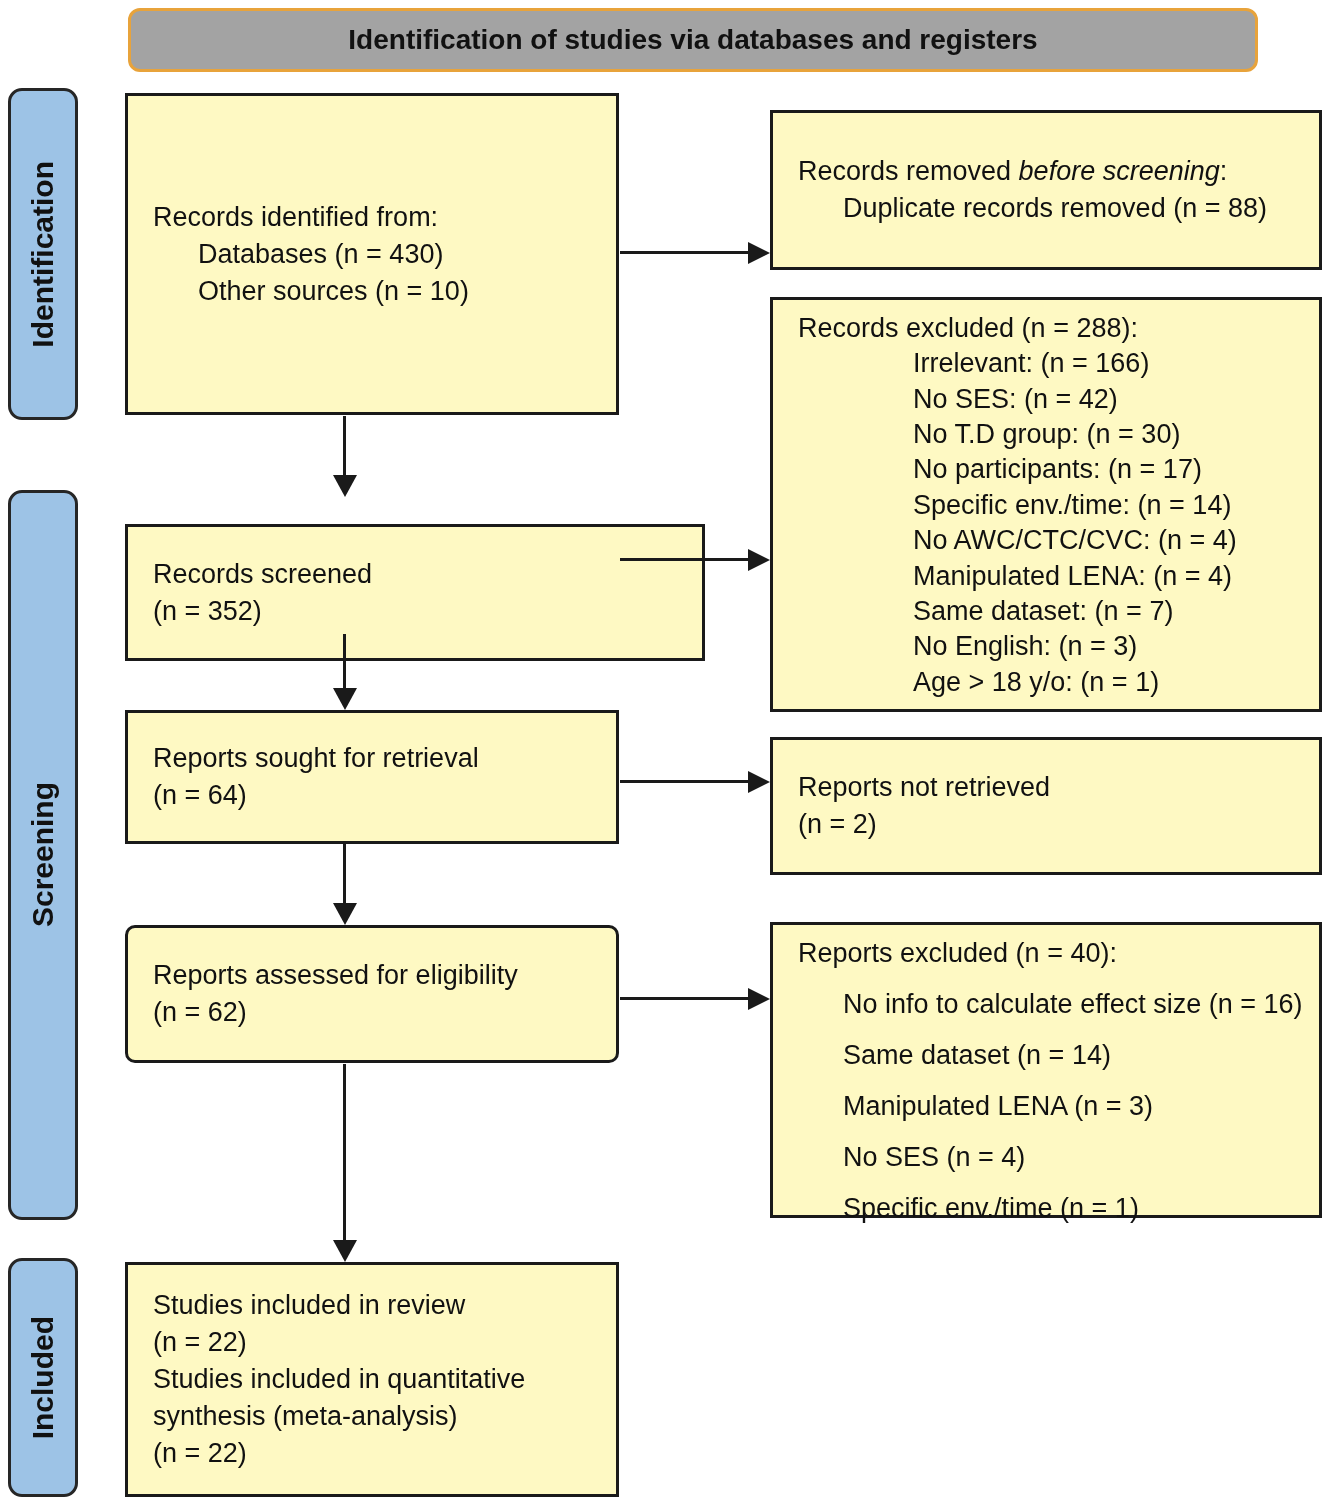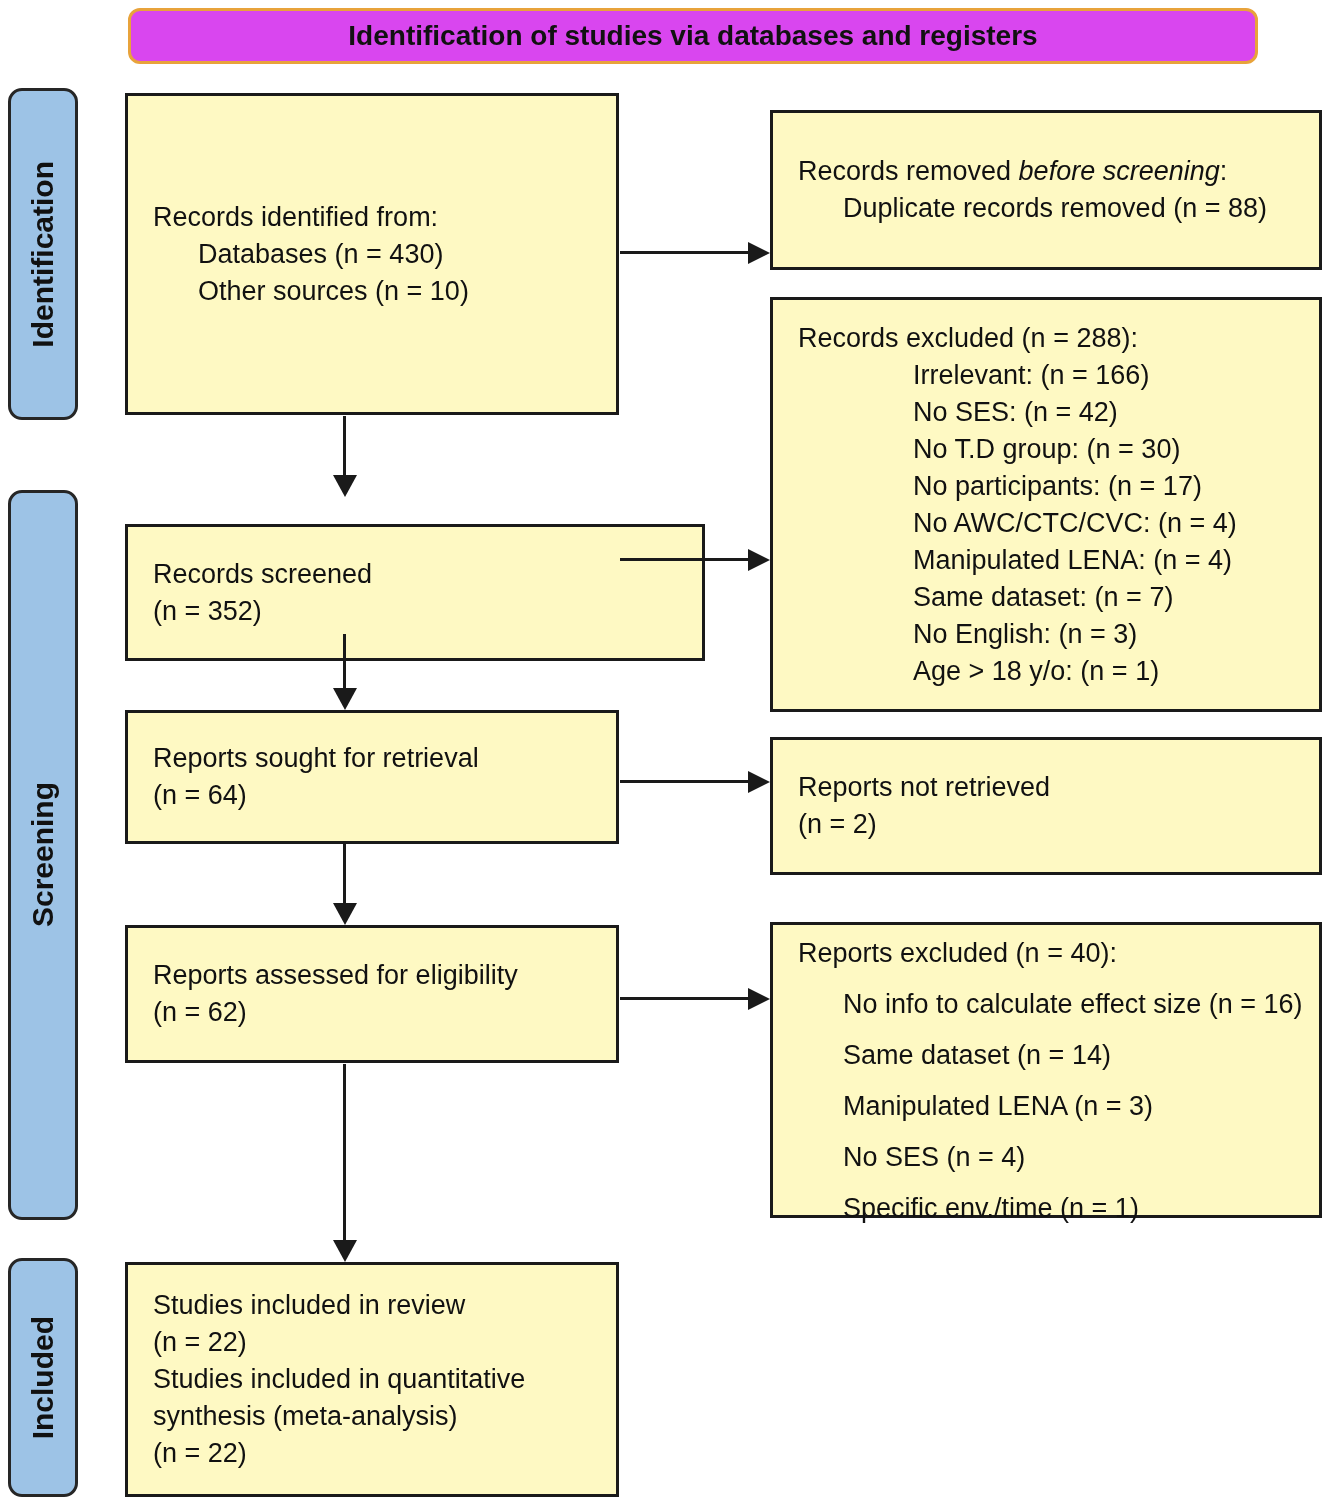--- a/index.html
+++ b/index.html
@@ -10,22 +10,22 @@
     background: #ffffff;
     font-family: "Liberation Sans", "DejaVu Sans", sans-serif;
     color: #111111;
     overflow: hidden;
   }
 
   
   .banner {
     position: absolute;
     left: 128px; top: 8px;
-    width: 1130px; height: 56px;
-    background: #d946ef;
+    width: 1130px; height: 64px;
+    background: #a3a3a3;
     border: 3px solid #E8A33B;
     border-radius: 12px;
     box-sizing: border-box;
     display: flex; align-items: center; justify-content: center;
     font-weight: bold;
     font-size: 28px;
   }
 
   
   .stage {
@@ -61,21 +61,21 @@
     justify-content: center;
     padding: 10px 15px 10px 25px;
   }
   .box .tline { min-height: 0; }
   .ind-45  { margin-left: 45px; }
   .ind-115 { margin-left: 115px; }
 
   #box-identified        { left: 125px; top: 93px;   width: 494px; height: 322px; }
   #box-screened          { left: 125px; top: 524px;  width: 580px; height: 137px; }
   #box-sought            { left: 125px; top: 710px;  width: 494px; height: 134px; }
-  #box-assessed          { left: 125px; top: 925px;  width: 494px; height: 138px; }
+  #box-assessed          { left: 125px; top: 925px;  width: 494px; height: 138px; border-radius: 10px; }
   #box-included          { left: 125px; top: 1262px; width: 494px; height: 235px; }
   #box-removed           { left: 770px; top: 110px;  width: 552px; height: 160px; }
   #box-excluded-records  { left: 770px; top: 297px;  width: 552px; height: 415px; }
   #box-not-retrieved     { left: 770px; top: 737px;  width: 552px; height: 138px; }
   #box-excluded-reports  { left: 770px; top: 922px;  width: 552px; height: 296px; gap: 36px; }
 
   
   .arrow-h { position: absolute; left: 620px; width: 150px; height: 22px; }
   .arrow-h .shaft { position: absolute; left: 0; top: 9px; height: 3px; width: 132px; background: #1A1A1A; }
   .arrow-h .head  { position: absolute; right: 0; top: 0; width: 0; height: 0;
@@ -152,20 +152,21 @@
     </div>
     <div class="tline ind-45">Duplicate records removed (n = 88)</div>
   </div>
 
   <div class="box" id="box-excluded-records">
     <div class="tline">Records excluded (n = 288):</div>
     <div class="tline ind-115">Irrelevant: (n = 166)</div>
     <div class="tline ind-115">No SES: (n = 42)</div>
     <div class="tline ind-115">No T.D group: (n = 30)</div>
     <div class="tline ind-115">No participants: (n = 17)</div>
+    <div class="tline ind-115">Specific env./time: (n = 14)</div>
     <div class="tline ind-115">No AWC/CTC/CVC: (n = 4)</div>
     <div class="tline ind-115">Manipulated LENA: (n = 4)</div>
     <div class="tline ind-115">Same dataset: (n = 7)</div>
     <div class="tline ind-115">No English: (n = 3)</div>
     <div class="tline ind-115">Age &gt; 18 y/o: (n = 1)</div>
   </div>
 
   <div class="box" id="box-not-retrieved">
     <div class="tline">Reports not retrieved</div>
     <div class="tline">(n = 2)</div>

